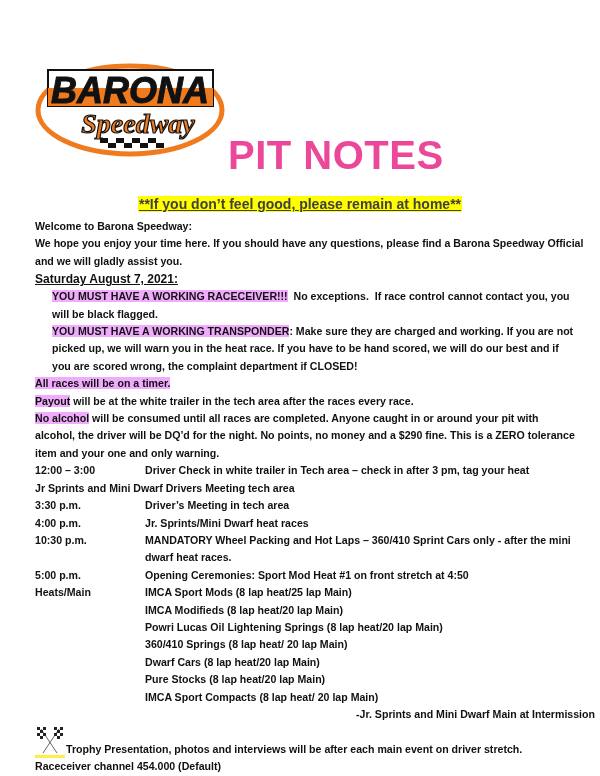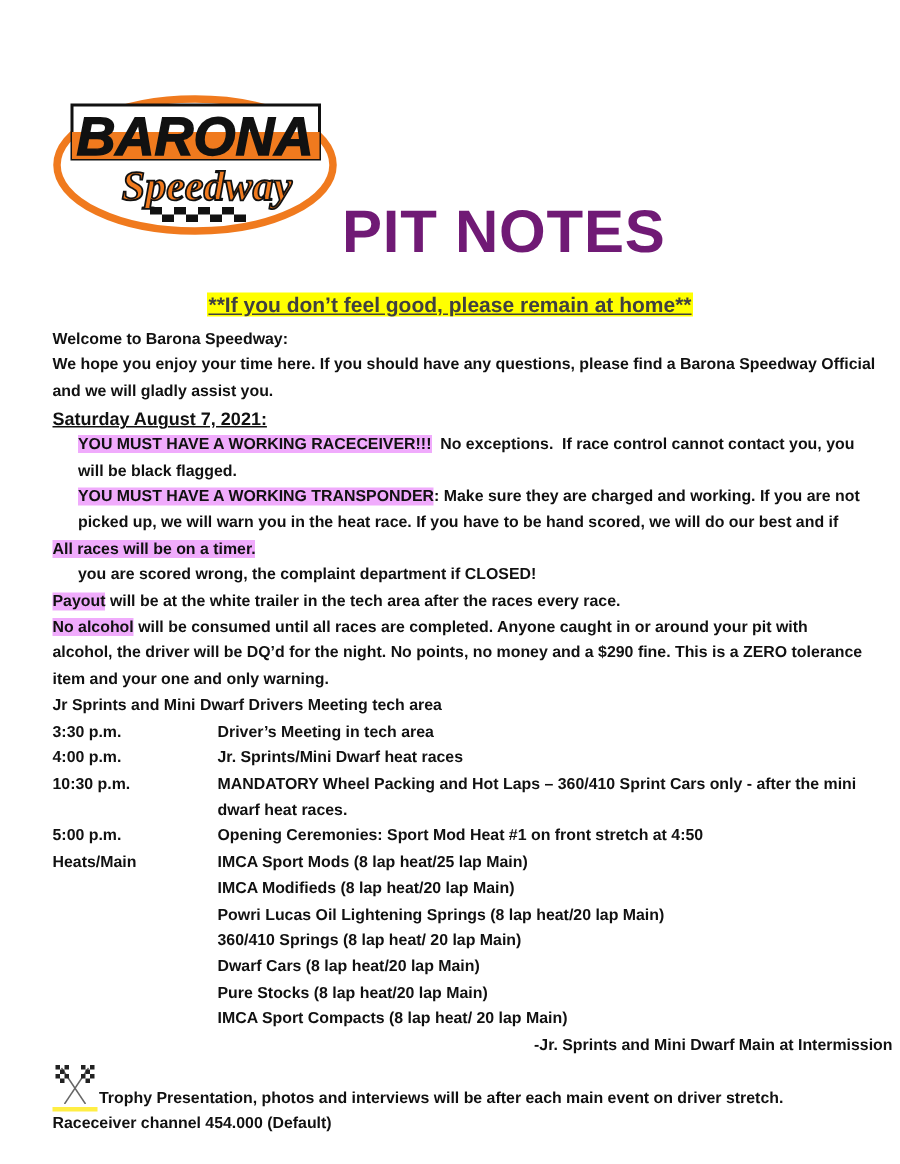--- a/index.html
+++ b/index.html
@@ -1,20 +1,20 @@
 <!DOCTYPE html>
 <html><head>
 <meta charset="utf-8">
 <style>
   html, body { margin:0; padding:0; background:#ffffff; }
   body { width:600px; height:776px; position:relative; overflow:hidden;
          font-family:"Liberation Sans", sans-serif; color:#111; }
   .logo { position:absolute; left:30px; top:58px; width:200px; height:100px; }
   .title { position:absolute; left:228px; top:133px; font-size:40px; font-weight:bold;
-           letter-spacing:0.5px; color:#701a75; font-family:"Liberation Sans", sans-serif; }
+           letter-spacing:0.5px; color:#ec4899; font-family:"Liberation Sans", sans-serif; }
   .notice { position:absolute; top:195px; left:0; width:600px; text-align:center; }
   .notice span { background:#ffff00; color:#404040; font-weight:bold; font-size:14px;
                  text-decoration:underline; padding:0 1px; }
   .doc { position:absolute; left:35px; top:218px; width:560px;
          font-size:10.6px; font-weight:bold; line-height:17.4px; }
   .line { white-space:nowrap; }
   .indent { padding-left:17px; }
   .hl { background:#f0abfc; }
   .date { font-size:12px; text-decoration:underline; line-height:18px; }
   .sched { display:flex; }
@@ -63,34 +63,38 @@
 
   <div class="line indent">
     <span class="hl">YOU MUST HAVE A WORKING RACECEIVER!!!</span><span style="white-space:pre">  No exceptions.  If race control cannot contact you, you</span>
   </div>
   <div class="line indent">will be black flagged.</div>
 
   <div class="line indent">
     <span class="hl">YOU MUST HAVE A WORKING TRANSPONDER</span><span>: Make sure they are charged and working.  If you are not</span>
   </div>
   <div class="line indent">picked up, we will warn you in the heat race.  If you have to be hand scored, we will do our best and if</div>
+  <div class="line indent">you are scored wrong, the complaint department if CLOSED!</div>
+
   <div class="line">
     <span class="hl">All races will be on a timer.</span>
   </div>
-
-  <div class="line indent">you are scored wrong, the complaint department if CLOSED!</div>
   <div class="line">
     <span class="hl">Payout</span><span> will be at the white trailer in the tech area after the races every race.</span>
   </div>
   <div class="line">
     <span class="hl">No alcohol</span><span> will be consumed until all races are completed.  Anyone caught in or around your pit with</span>
   </div>
   <div class="line">alcohol, the driver will be DQ’d for the night.  No points, no money and a $290 fine.  This is a ZERO tolerance</div>
   <div class="line">item and your one and only warning.</div>
 
+  <div class="sched">
+    <span class="t">12:00 – 3:00</span>
+    <span class="d">Driver Check in white trailer in Tech area – check in after 3 pm, tag your heat</span>
+  </div>
   <div class="sched">
     <span class="d">Jr Sprints and Mini Dwarf Drivers Meeting tech area</span>
   </div>
   <div class="sched">
     <span class="t">3:30 p.m.</span>
     <span class="d">Driver’s Meeting in tech area</span>
   </div>
   <div class="sched">
     <span class="t">4:00 p.m.</span>
     <span class="d">Jr. Sprints/Mini Dwarf heat races</span>

